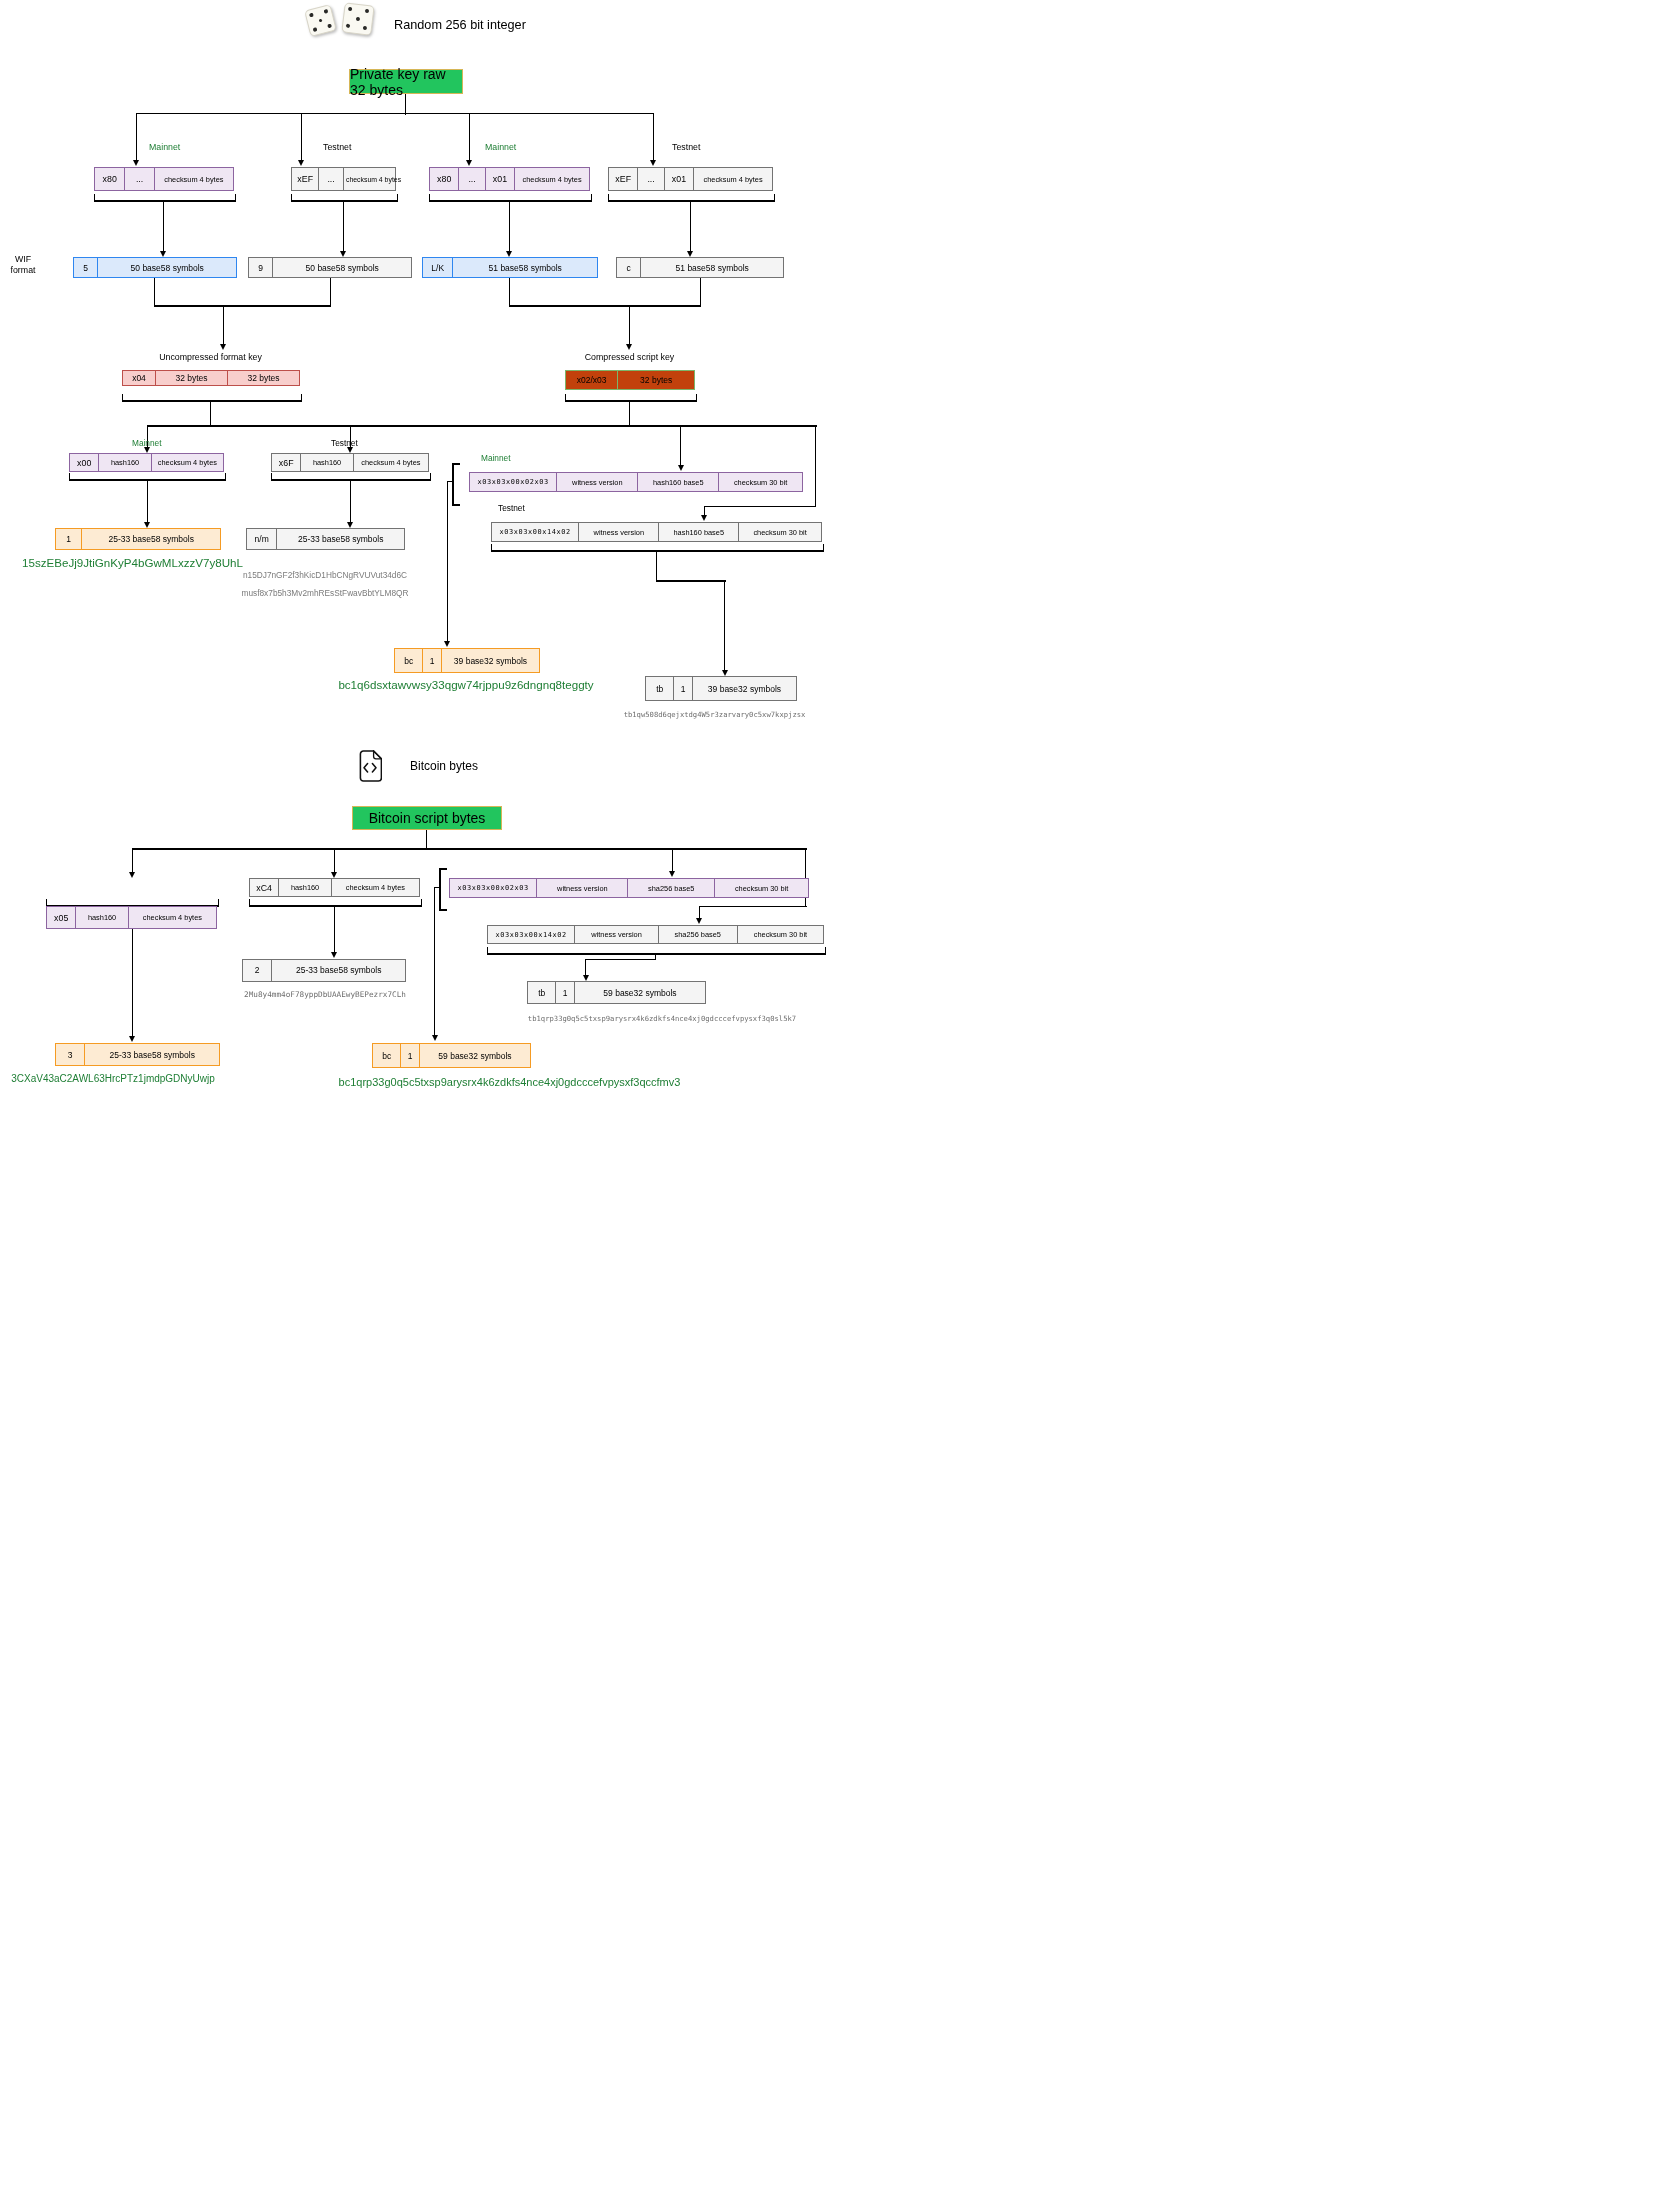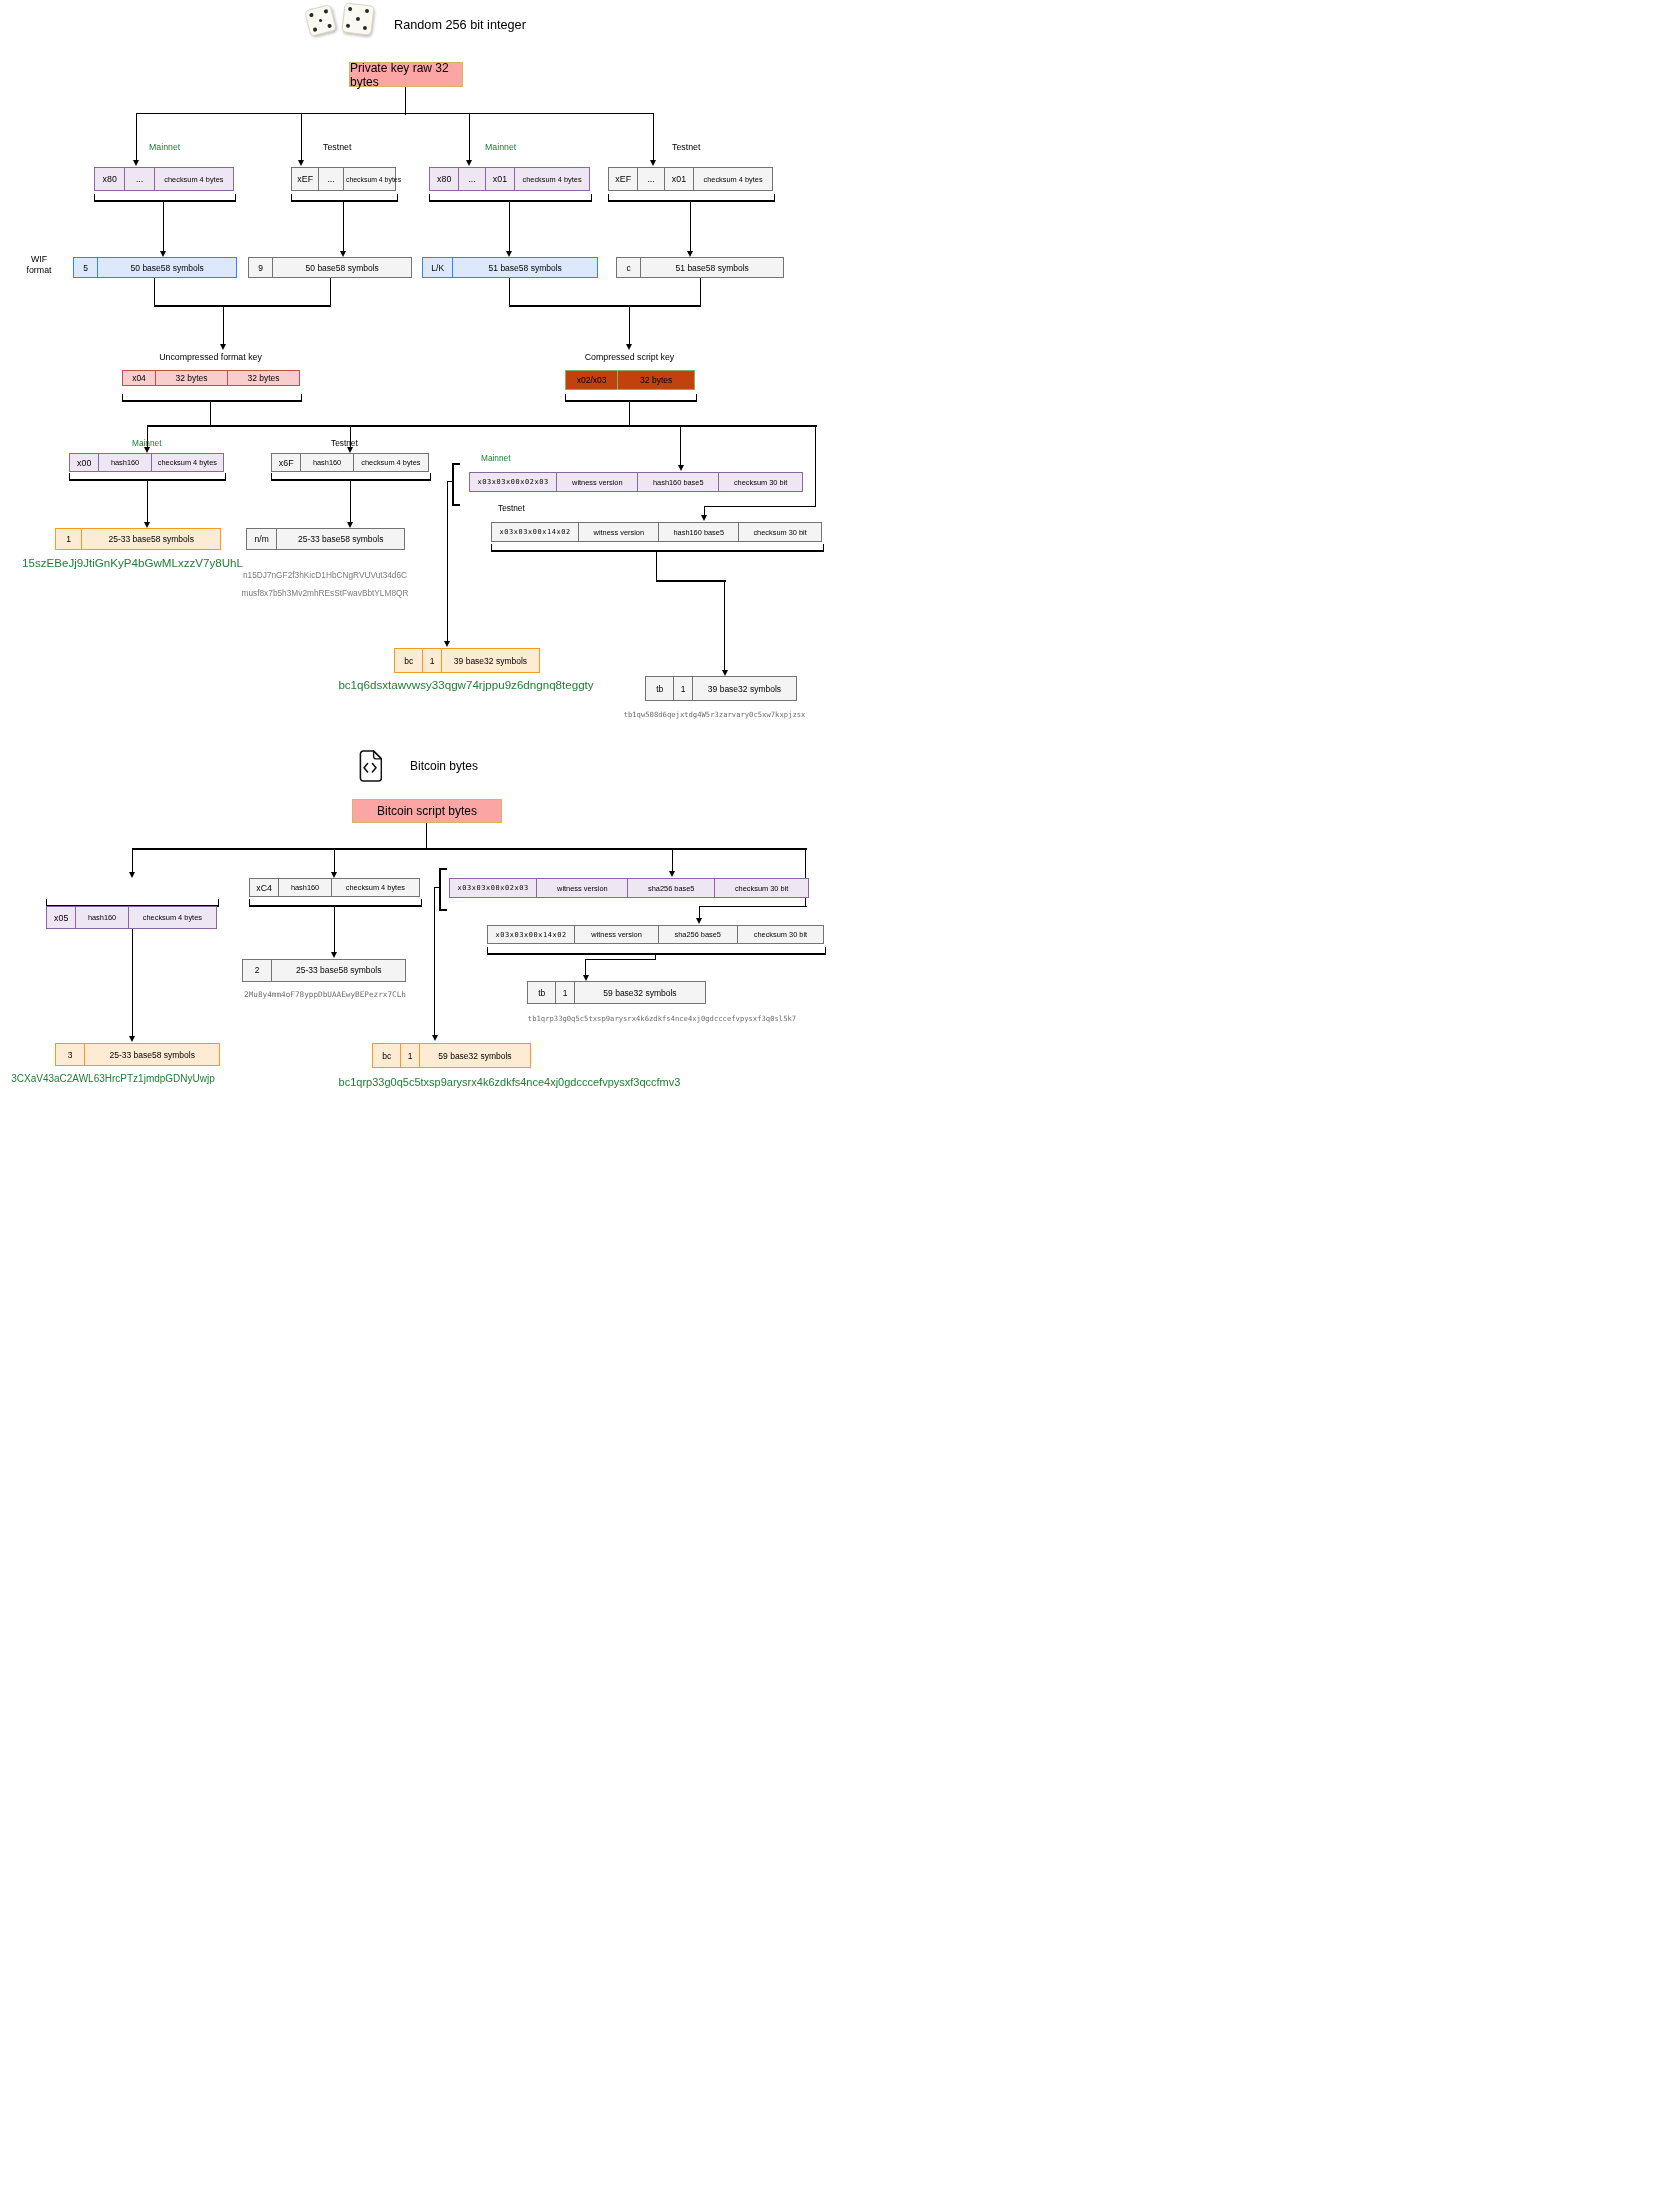--- a/index.html
+++ b/index.html
@@ -19,21 +19,21 @@
         padding:0 2.2px;font-size:7.4px;white-space:nowrap;}
   .pfx{font-size:8.8px;}
   .b15 .cell{font-size:8.5px;}
   .mono{font-family:"DejaVu Sans Mono","Liberation Mono",monospace;font-size:6.9px;letter-spacing:0.6px;}
   .purpleb{background:#efe6f3;border:1.7px solid #8c64a0}.purpleb .cell+.cell{border-left:1.1px solid #8c64a0}
   .grayb{background:#f4f4f4;border:1.1px solid #737373}.grayb .cell+.cell{border-left:1.1px solid #737373}
   .blueb{background:#dbe9fb;border:1.7px solid #2e86f0}.blueb .cell+.cell{border-left:1.1px solid #2e86f0}
   .orangeb{background:#fdebd3;border:1.7px solid #f59b23}.orangeb .cell+.cell{border-left:1.1px solid #f59b23}
   .redb{background:#f8cecc;border:1.7px solid #bd4f4a}.redb .cell+.cell{border-left:1.1px solid #bd4f4a}
   .greenbx{background:#c2410c;border:1.7px solid #7cb56b}.greenbx .cell+.cell{border-left:1.1px solid #7cb56b}
-  .yellowb{background:#fca5a5;border:1.1px solid #d6b656;align-items:center;justify-content:center;font-size:12px;}
+  .yellowb{background:#22c55e;border:1.1px solid #d6b656;align-items:center;justify-content:center;font-size:14px;margin-top:7px;}
   
   .lbl{position:absolute;font-size:8.3px;white-space:nowrap;}
   .green{color:#1e7e34;}
   .title{position:absolute;font-size:12.7px;white-space:nowrap;}
   .sect{position:absolute;font-size:8.8px;text-align:center;white-space:nowrap;}
   .addr{position:absolute;text-align:center;white-space:nowrap;}
   .addr.grn{color:#1e7e34;}
   .addr.gry{color:#7b7b7b;}
   .addr.mn{font-family:"DejaVu Sans Mono","Liberation Mono",monospace;color:#6e6e6e;}
   
@@ -189,21 +189,21 @@
     <div class="cell pfx" style="flex:0 0 24px">x01</div>
     <div class="cell">checksum 4 bytes</div>
   </div>
   <div class="box grayb" style="left:608px;top:167px;width:165px;height:24px">
     <div class="cell pfx" style="flex:0 0 24px">xEF</div>
     <div class="cell pfx" style="flex:0 0 21px">...</div>
     <div class="cell pfx" style="flex:0 0 24px">x01</div>
     <div class="cell">checksum 4 bytes</div>
   </div>
 
-  <div class="wiflabel" style="left:16px;top:254px;width:46px">
+  <div class="wiflabel" style="left:0;top:254px;width:46px">
     <span>WIF</span><br>
     <span>format</span>
   </div>
   <div class="box blueb b15" style="left:73px;top:257px;width:164px;height:21px">
     <div class="cell pfx" style="flex:0 0 19px">5</div>
     <div class="cell">50 base58 symbols</div>
   </div>
   <div class="box grayb b15" style="left:248px;top:257px;width:164px;height:21px">
     <div class="cell pfx" style="flex:0 0 19px">9</div>
     <div class="cell">50 base58 symbols</div>

